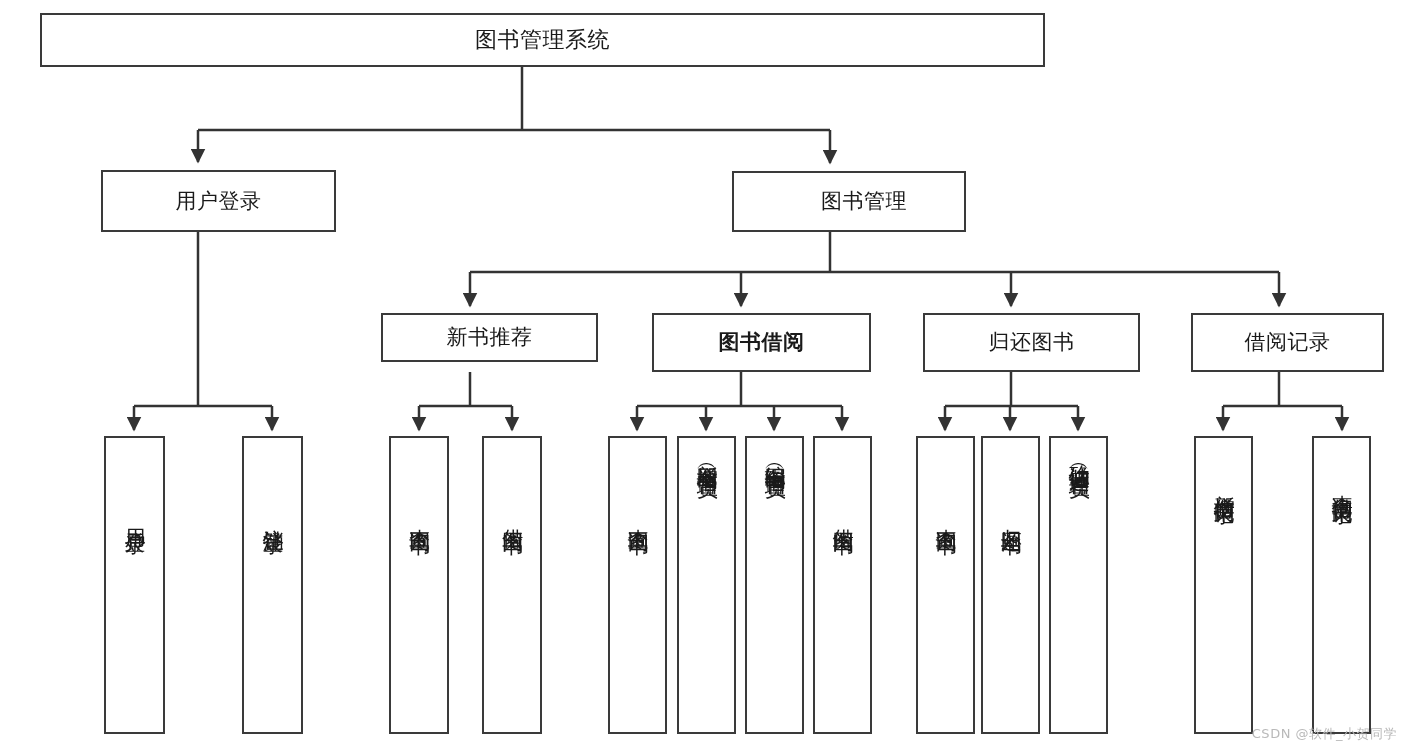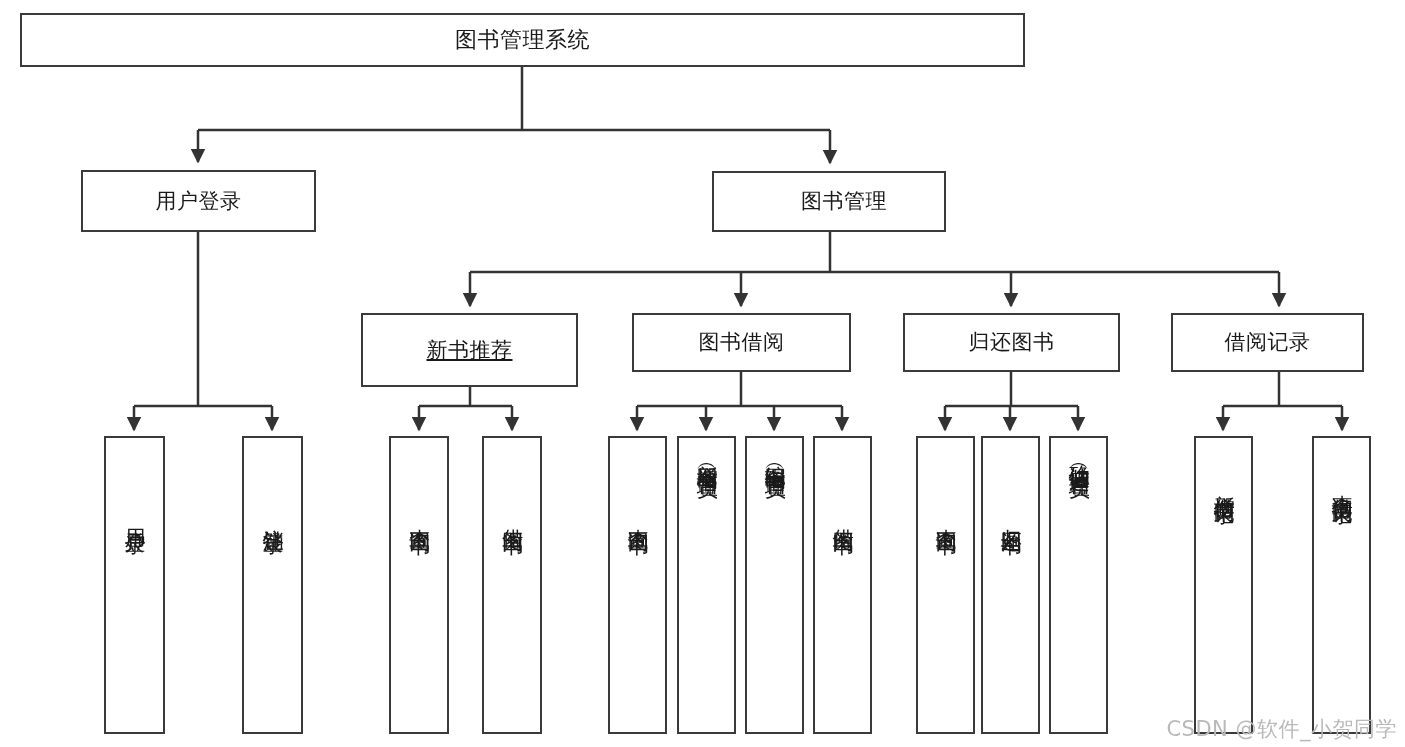--- a/index.html
+++ b/index.html
@@ -33,20 +33,21 @@
     display: flex;
     align-items: center;
     justify-content: center;
     z-index: 2;
   }
   .node-h {
     font-size: 21px;
     line-height: 1.15;
     letter-spacing: 0.5px;
     white-space: nowrap;
+    margin-left: 20px;
   }
   .node-root {
     font-size: 22px;
   }
   .node-v {
     align-items: flex-start;
     justify-content: center;
     padding-top: 6px;
   }
   .vtext {
@@ -61,21 +62,21 @@
   .vtext-mid {
     margin-top: 68px;
   }
   .vtext-top {
     margin-top: 4px;
   }
   .watermark {
     position: absolute;
     right: 8px;
     bottom: 4px;
-    font-size: 21px;
+    font-size: 13px;
     color: #b9b9b9;
     letter-spacing: 0.5px;
     z-index: 3;
     white-space: nowrap;
   }
 </style>
 </head>
 <body>
 
 <div id="canvas">
@@ -134,24 +135,24 @@
     <span>图书管理系统</span>
   </div>
 
   <div class="node node-h" style="left:81px; top:170px; width:235px; height:62px;">
     <span>用户登录</span>
   </div>
   <div class="node node-h" style="left:712px; top:171px; width:234px; height:61px;padding-left:30px;">
     <span>图书管理</span>
   </div>
 
-  <div class="node node-h" style="left:361px; top:313px; width:217px; height:74px;text-decoration:underline;">
+  <div class="node node-h" style="left:361px; top:313px; width:217px; height:49px;">
     <span>新书推荐</span>
   </div>
-  <div class="node node-h" style="left:632px; top:313px; width:219px; height:59px;">
+  <div class="node node-h" style="left:632px; top:313px; width:219px; height:59px;font-weight:bold;">
     <span>图书借阅</span>
   </div>
   <div class="node node-h" style="left:903px; top:313px; width:217px; height:59px;">
     <span>归还图书</span>
   </div>
   <div class="node node-h" style="left:1171px; top:313px; width:193px; height:59px;">
     <span>借阅记录</span>
   </div>
 
   <div class="node node-v" style="left:104px; top:436px; width:61px; height:298px;">

